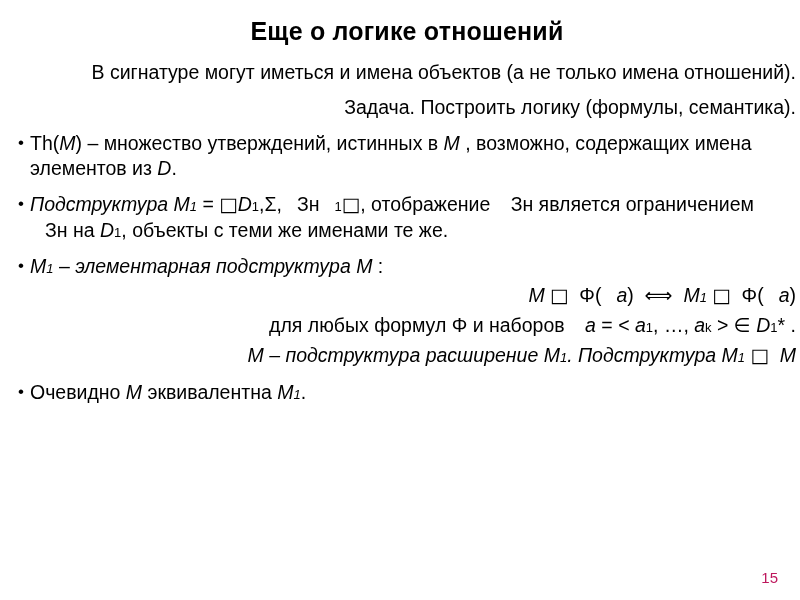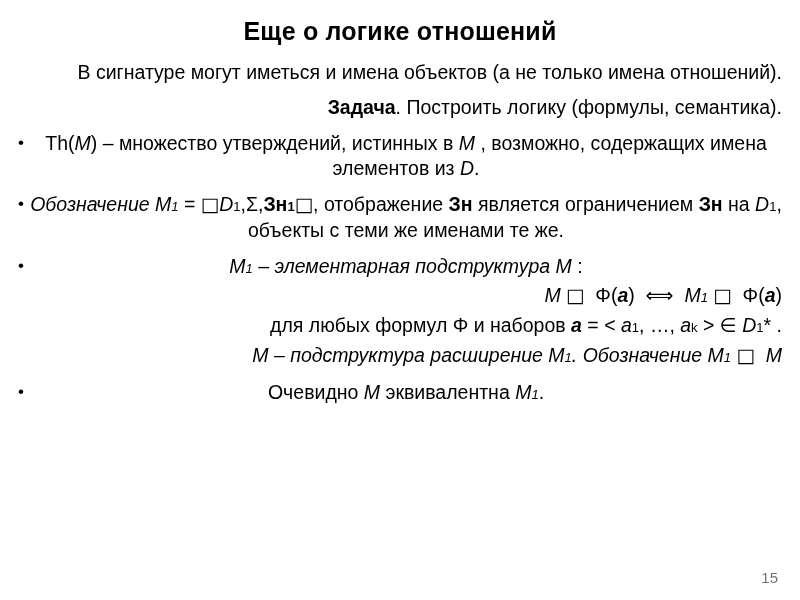--- a/index.html
+++ b/index.html
@@ -12,41 +12,40 @@
     background: #ffffff;
     font-family: "Liberation Sans", sans-serif;
     color: #000000;
     overflow: hidden;
   }
   .slide {
     position: relative;
     width: 800px;
     height: 600px;
     box-sizing: border-box;
-    padding: 12px 18px 0 18px;
+    padding: 12px 4px 0 18px;
   }
   .slide-title {
     text-align: center;
     font-size: 25px;
     font-weight: bold;
     letter-spacing: 0.2px;
     margin: 6px 0 14px 0;
     line-height: 1.1;
   }
   .body {
     font-size: 19.5px;
     line-height: 1.28;
   }
   .para {
     margin: 0 0 11px 0;
     position: relative;
   }
   .bullet {
     padding-left: 12px;
-    text-align: center;
   }
   .bullet::before {
     content: "\2022";
     position: absolute;
     left: 0;
     top: 0;
     font-size: 17px;
     line-height: 1.38;
   }
   .nobullet {
@@ -54,27 +53,27 @@
     text-align: right;
   }
   .tight {
     margin-bottom: 4px;
   }
   .sub {
     vertical-align: baseline;
     font-size: 13px;
   }
   i, .it { font-style: italic; }
-  b, .bo { font-weight: bold; }
+  b, .bo { font-weight: normal; margin-left: 15px; }
   .pagenum {
     position: absolute;
     right: 22px;
     bottom: 14px;
     font-size: 15px;
-    color: #737373;
+    color: #be185d;
   }
   .sym { font-family: "DejaVu Sans", sans-serif; }
 </style>
 </head>
 <body>
 
 <div class="slide">
 
   <div class="slide-title">Еще о логике отношений</div>
 
@@ -87,37 +86,37 @@
     <div class="para nobullet">
       <b>Задача</b>. Построить логику (формулы, семантика).
     </div>
 
     <div class="para bullet">
       Th(<i>M</i>) – множество утверждений, истинных в <i>M</i> , возможно, содержащих имена элементов из <i>D</i>.
     </div>
 
 
     <div class="para bullet">
-      <i>Обозначение M</i><span class="sub"><i>1</i></span> = <span class="sym">□</span><i>D</i><span class="sub">1</span>,Σ,<b>Зн</b><span class="sub"><b>1</b></span><span class="sym">□</span>, отображение <b>Зн</b> является ограничением <b>Зн</b> на <i>D</i><span class="sub">1</span>, объекты с теми же именами те же.
+      <i>Подструктура M</i><span class="sub"><i>1</i></span> = <span class="sym">□</span><i>D</i><span class="sub">1</span>,Σ,<b>Зн</b><span class="sub"><b>1</b></span><span class="sym">□</span>, отображение <b>Зн</b> является ограничением <b>Зн</b> на <i>D</i><span class="sub">1</span>, объекты с теми же именами те же.
     </div>
 
     <div class="para bullet tight">
       <i>M</i><span class="sub"><i>1</i></span> – <i>элементарная подструктура M</i> :
     </div>
 
     <div class="para nobullet tight">
       <i>M</i> <span class="sym">□</span>&nbsp; Φ(<b><i>a</i></b>)&nbsp; <span class="sym">⟺</span>&nbsp; <i>M</i><span class="sub"><i>1</i></span> <span class="sym">□</span>&nbsp; Φ(<b><i>a</i></b>)
     </div>
 
     <div class="para nobullet tight">
       для любых формул Φ и наборов <b><i>a</i></b> = &lt; <i>a</i><span class="sub">1</span>, …, <i>a</i><span class="sub">k</span> &gt; <span class="sym">∈</span> <i>D</i><span class="sub">1</span>* .
     </div>
 
     <div class="para nobullet">
-      <i>M – подструктура расширение M</i><span class="sub"><i>1</i></span><i>. Обозначение M</i><span class="sub"><i>1</i></span> <span class="sym">□</span>&nbsp; <i>M</i>
+      <i>M – подструктура расширение M</i><span class="sub"><i>1</i></span><i>. Подструктура M</i><span class="sub"><i>1</i></span> <span class="sym">□</span>&nbsp; <i>M</i>
     </div>
 
     <div class="para bullet">
       Очевидно <i>M</i> эквивалентна <i>M</i><span class="sub"><i>1</i></span>.
     </div>
 
 
   </div>
 
   <div class="pagenum">15</div>

